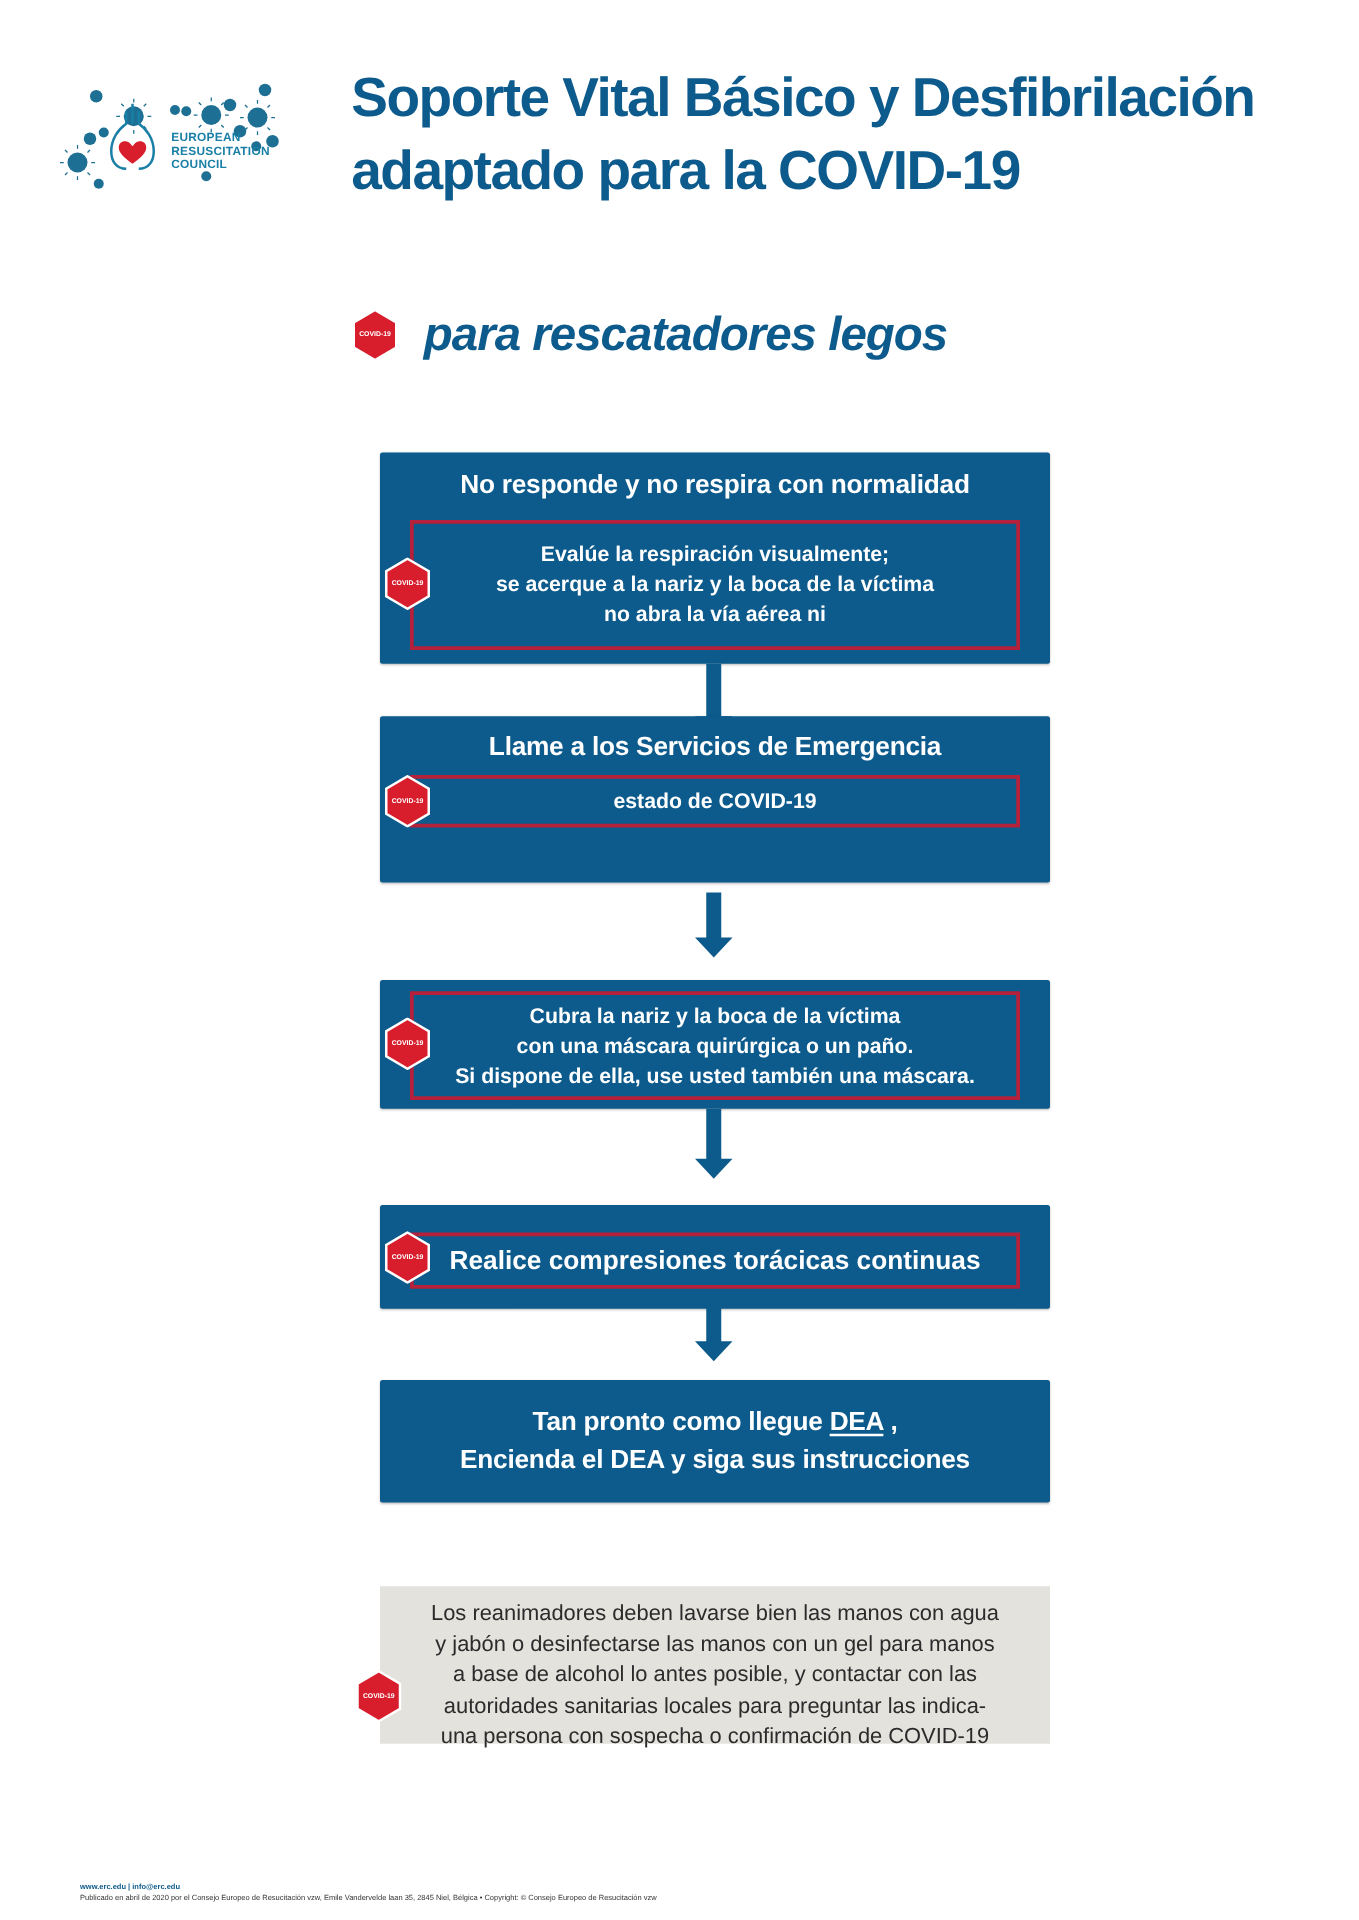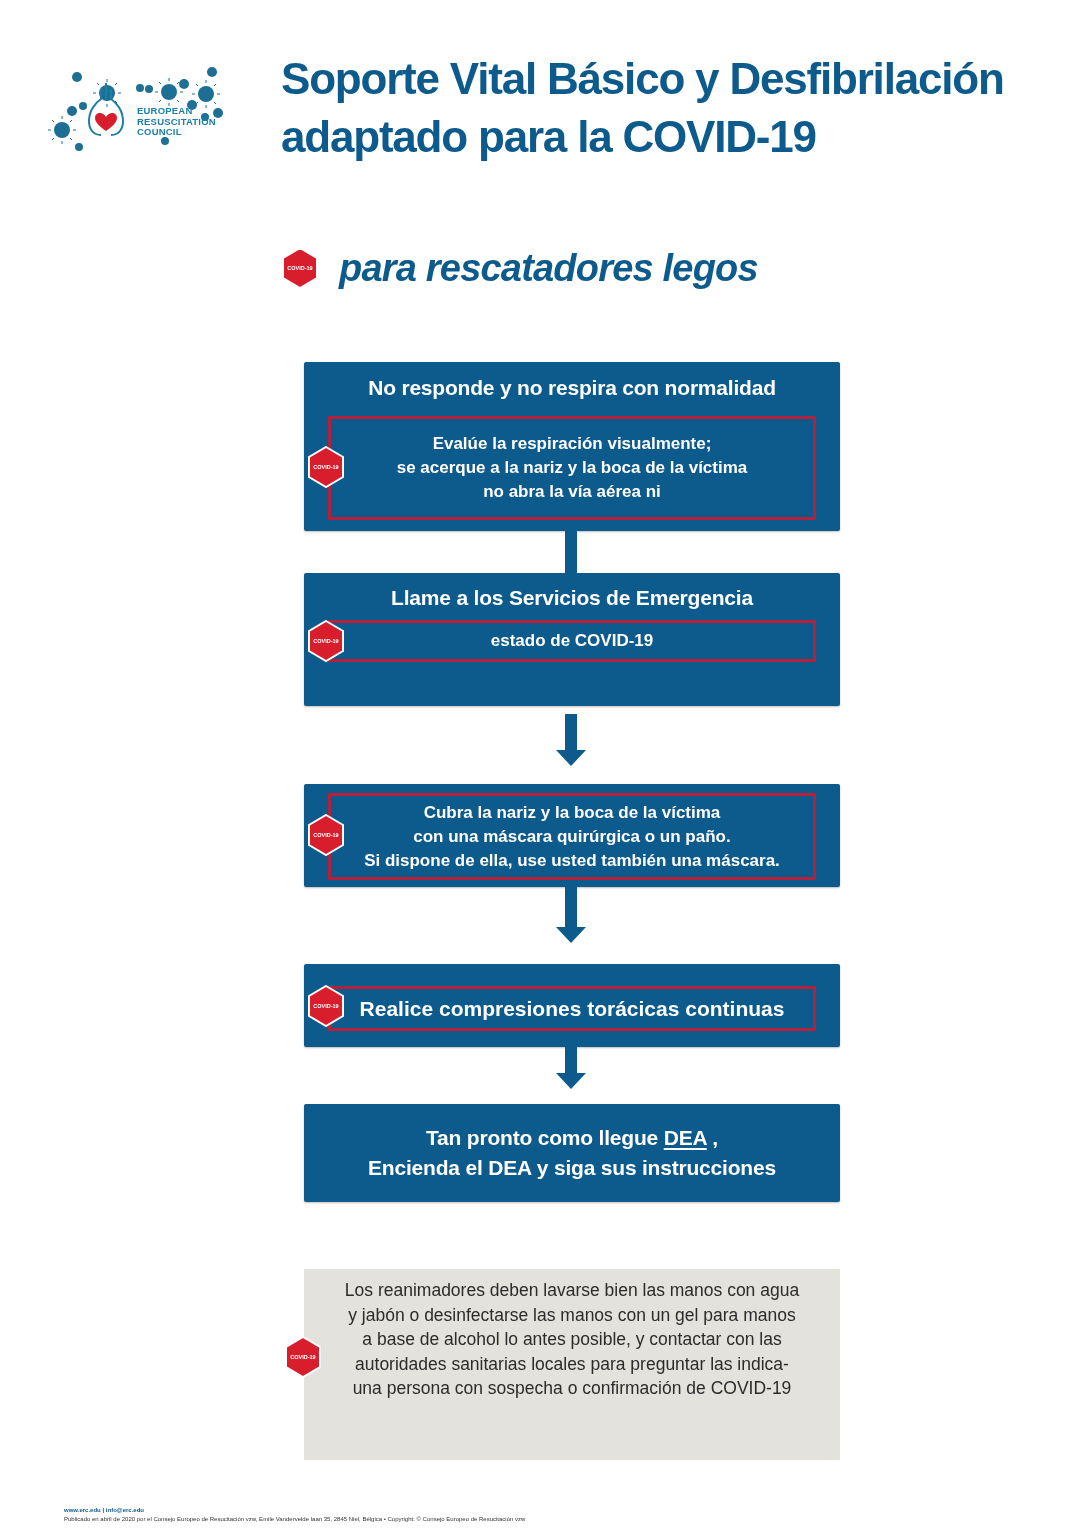--- a/index.html
+++ b/index.html
@@ -21,21 +21,21 @@
   .box { position: absolute; left: 304px; width: 536px; background: #0d5b8c; color: #fff; font-weight: bold; text-align: center; border-radius: 2px; box-shadow: 0 1px 2px rgba(0,0,0,0.25); }
   .box-title { font-size: 21px; letter-spacing: -0.2px; }
   .frame { position: absolute; left: 24px; right: 24px; border: 3px solid #b5213a; display: flex; align-items: center; justify-content: center; text-align: center; }
   .frame-text { font-size: 17px; line-height: 24px; }
   .box .hex { position: absolute; left: 3px; }
 
   .arrow { position: absolute; left: 556px; width: 30px; }
   .arrow .shaft { position: absolute; left: 9px; top: 0; width: 12px; background: #0d5b8c; }
   .arrow .head { position: absolute; left: 0; width: 0; height: 0; border-left: 15px solid transparent; border-right: 15px solid transparent; border-top: 16px solid #0d5b8c; }
 
-  .note { position: absolute; left: 304px; top: 1269px; width: 536px; height: 191px; background: #e4e2dd; color: #2b2b2b; text-align: center; font-size: 17.5px; line-height: 24.5px; padding-top: 9px; }
+  .note { position: absolute; left: 304px; top: 1269px; width: 536px; height: 126px; background: #e4e2dd; color: #2b2b2b; text-align: center; font-size: 17.5px; line-height: 24.5px; padding-top: 9px; }
   .note-hex { position: absolute; left: 284px; top: 1336px; }
 
   .footer { position: absolute; left: 64px; top: 1506px; font-size: 6px; color: #333; line-height: 9px; }
   .footer .links { font-weight: bold; color: #0d5b8c; }
   u { text-underline-offset: 3px; }
 </style>
 </head>
 <body>
 
 <div class="logo">

